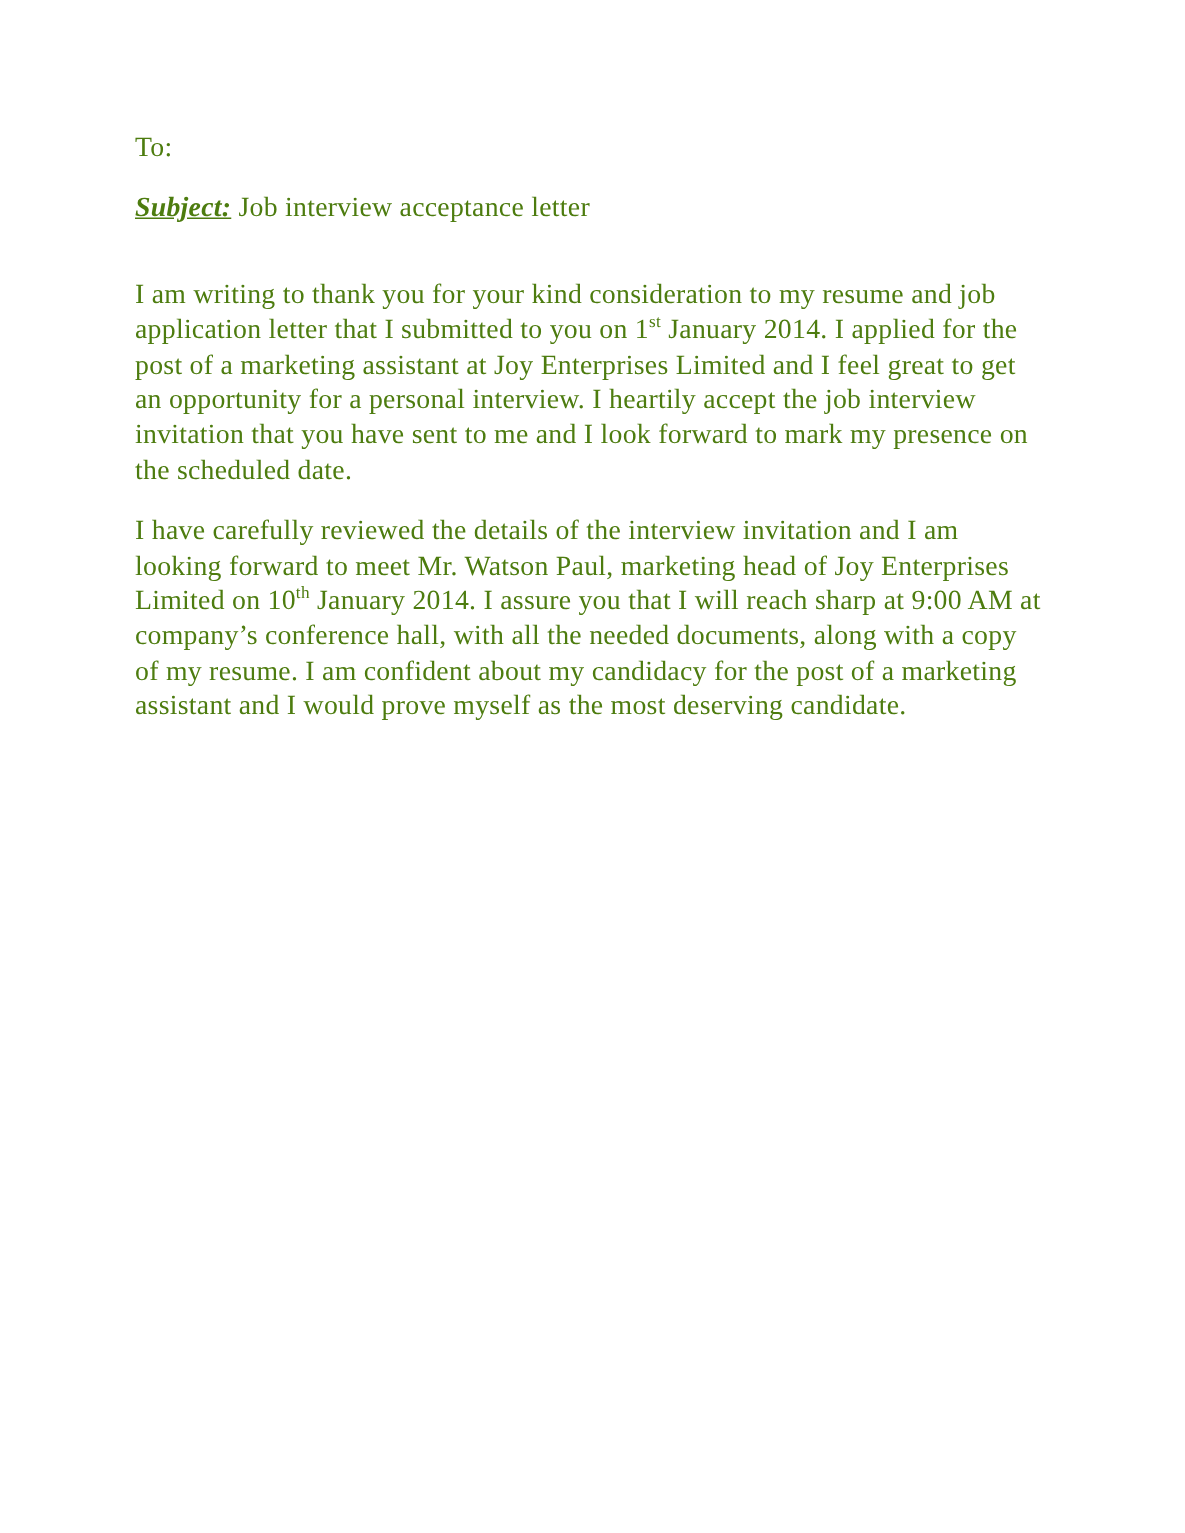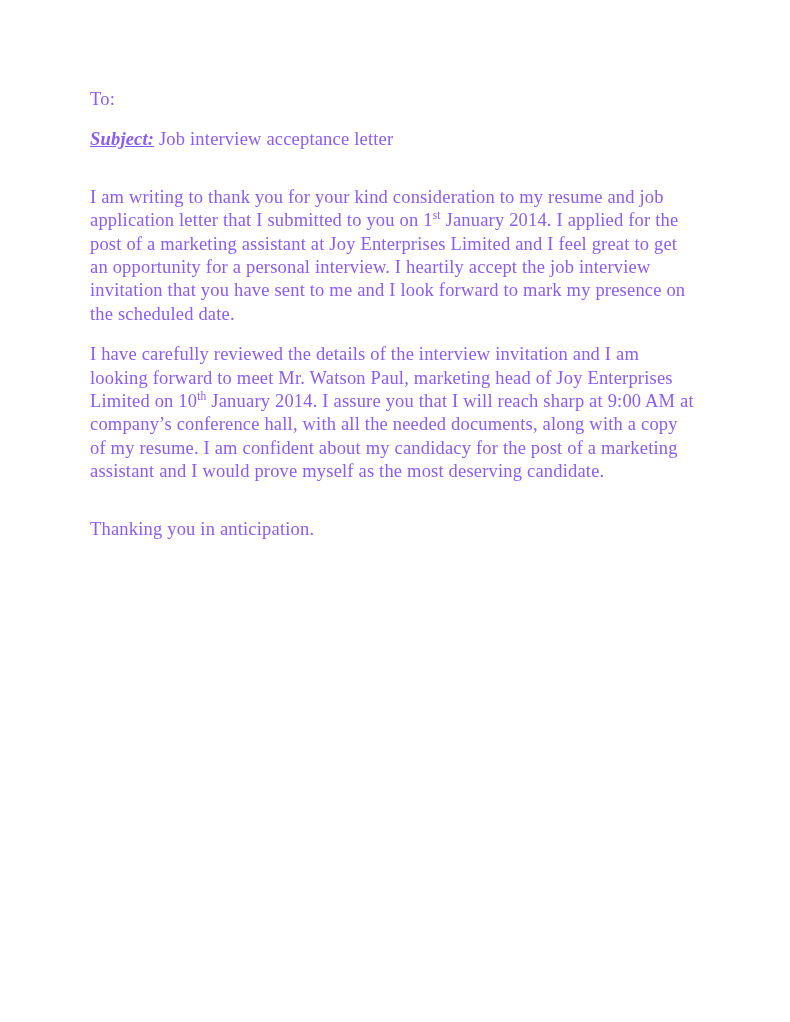--- a/index.html
+++ b/index.html
@@ -27,21 +27,21 @@
     position: absolute;
     left: 90px;
     top: 88px;
     width: 608px;
   }
 
   .line,
   .para {
     font-size: 18.5px;
     line-height: 23.4px;
-    color: #8b5cf6;
+    color: #4d7c0f;
     text-align: left;
     margin: 0;
     letter-spacing: 0.01em;
   }
 
   .addr-block {
     margin-bottom: 0;
   }
 
   .addr-line {
@@ -107,21 +107,20 @@
 
     <div class="para-gap"></div>
 
     <p class="para">I have carefully reviewed the details of the interview invitation and I am looking forward to meet Mr. Watson Paul, marketing head of Joy Enterprises Limited on 10<sup>th</sup> January 2014. I assure you that I will reach sharp at 9:00 AM at company’s conference hall, with all the needed documents, along with a copy of my resume. I am confident about my candidacy for the post of a marketing assistant and I would prove myself as the most deserving candidate.</p>
 
     <div class="para-gap"></div>
 
 
     <div class="para-gap"></div>
 
-    <div class="line thanks-line">Thanking you in anticipation.</div>
 
     <div class="para-gap"></div>
 
 
     <div class="para-gap"></div>
 
 
   </div>
 </div>
 

